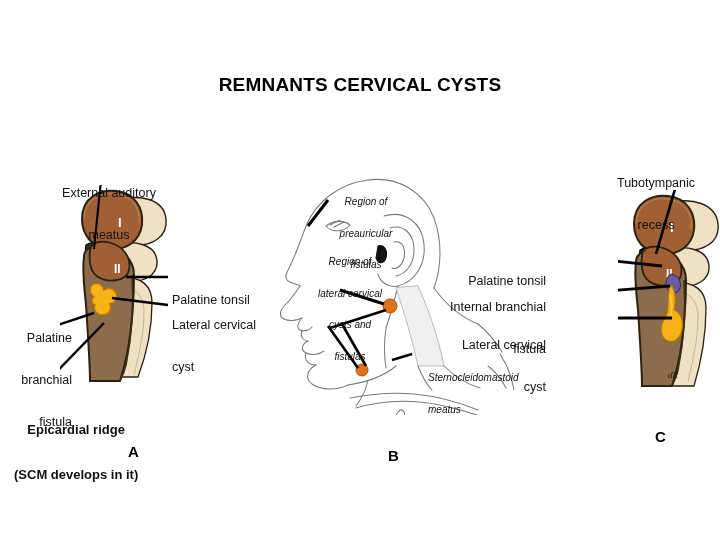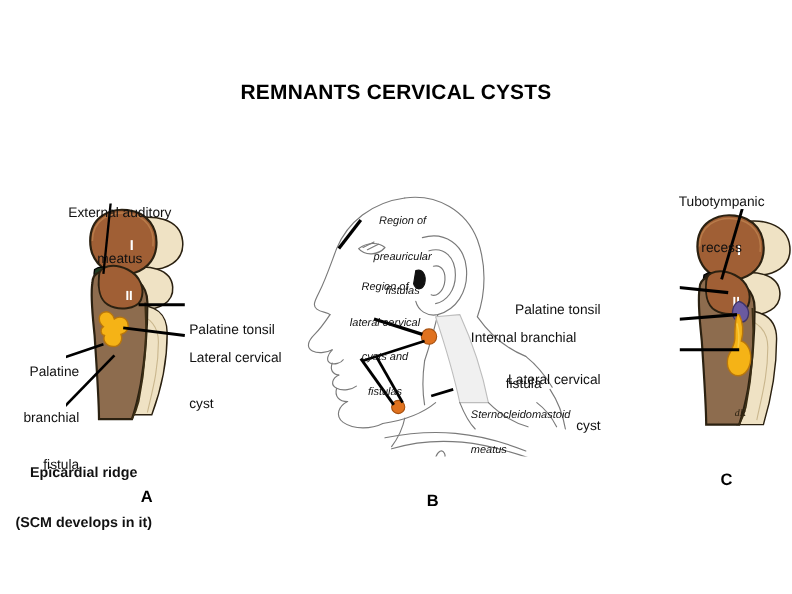--- a/index.html
+++ b/index.html
@@ -278,21 +278,21 @@
 
   <div class="lbl ctr" style="left:596px; top:148px; width:120px;">
     <div>Tubotympanic</div>
     <div>recess</div>
   </div>
 
   <div class="lbl right" style="left:436px; top:246px; width:110px;">
     <div>Palatine tonsil</div>
   </div>
 
-  <div class="lbl right" style="left:406px; top:272px; width:140px;text-align:center;">
+  <div class="lbl right" style="left:406px; top:272px; width:140px;">
     <div>Internal branchial</div>
     <div>fistula</div>
   </div>
 
   <div class="lbl right" style="left:426px; top:310px; width:120px;">
     <div>Lateral cervical</div>
     <div>cyst</div>
   </div>
 
   <div class="panel-letter" style="left:655px; top:428px;">C</div>

